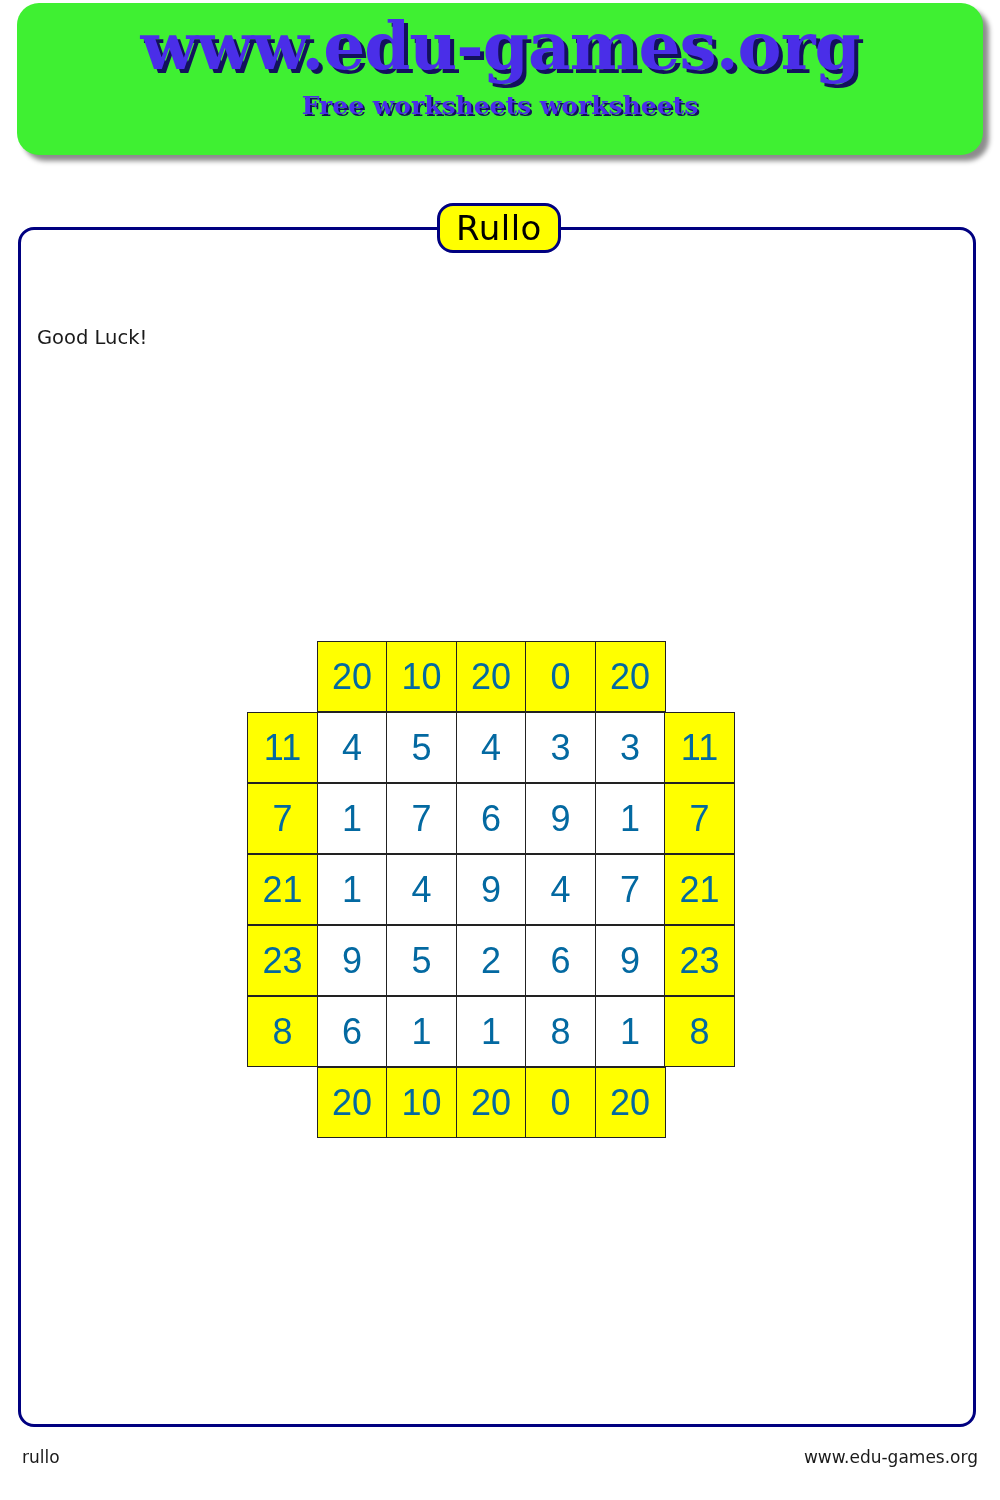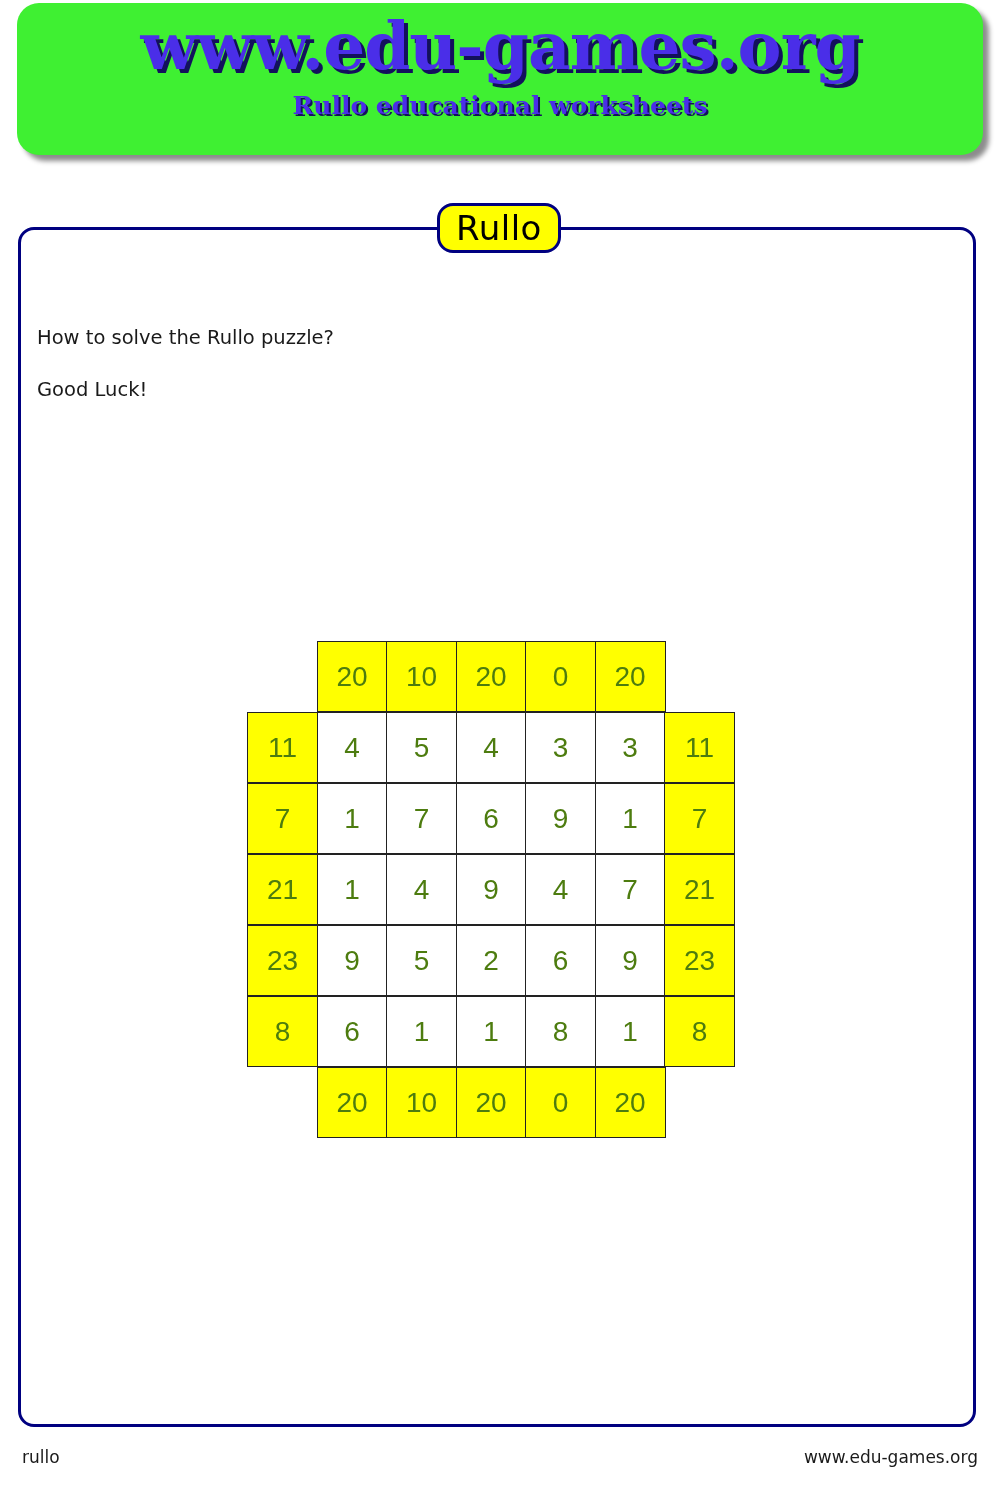--- a/index.html
+++ b/index.html
@@ -106,22 +106,22 @@
     height: 71px;
   }
   .cell {
     width: 71px;
     height: 71px;
     box-sizing: border-box;
     display: flex;
     align-items: center;
     justify-content: center;
     font-family: "Liberation Sans", sans-serif;
-    font-size: 28px;
-    color: #4d7c0f;
+    font-size: 36px;
+    color: #0369a1;
     border: 1.5px solid #222222;
     margin-right: -1.5px;
     margin-bottom: -1.5px;
   }
   .cell.number { background: #ffffff; }
   .cell.sum    { background: #ffff00; }
   .cell.blank  { background: transparent; border-color: transparent; }
 
   
   #footer {
@@ -134,28 +134,27 @@
     font-family: "DejaVu Sans", sans-serif;
     font-size: 17px;
     color: #1a1a1a;
   }
 </style>
 </head>
 <body>
 
 <div id="header-banner">
   <div id="site-title">www.edu-games.org</div>
-  <div id="site-subtitle">Rullo educational worksheets</div>
+  <div id="site-subtitle">Free worksheets worksheets</div>
 </div>
 
 <div id="content-box"></div>
 <div id="worksheet-title-badge">Rullo</div>
 
 <div id="instructions">
-  <p>How to solve the Rullo puzzle?</p>
   <p>Good Luck!</p>
 </div>
 
 <div id="puzzle-grid">
     <div class="grid-row">
       <div class="cell blank"></div>
       <div class="cell sum">20</div>
       <div class="cell sum">10</div>
       <div class="cell sum">20</div>
       <div class="cell sum">0</div>

